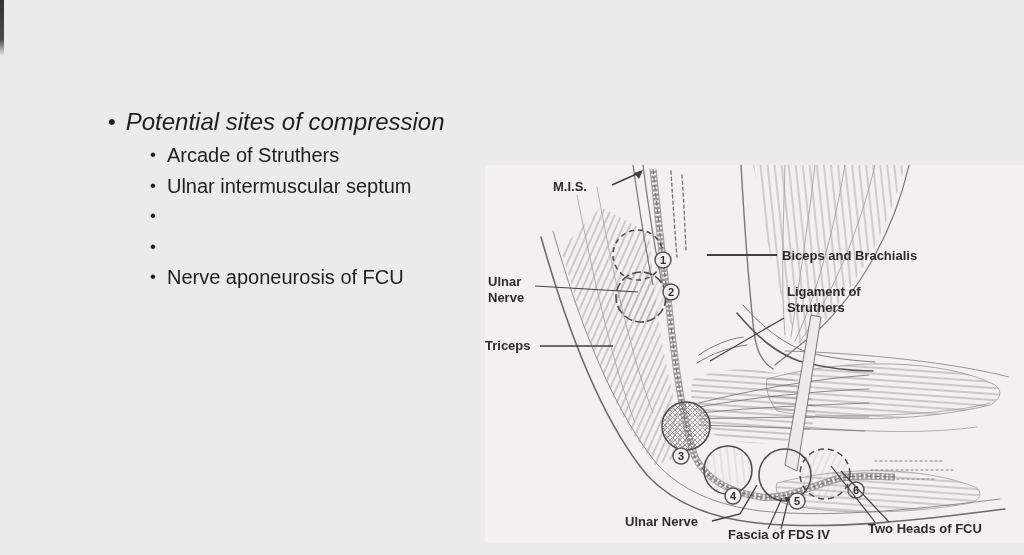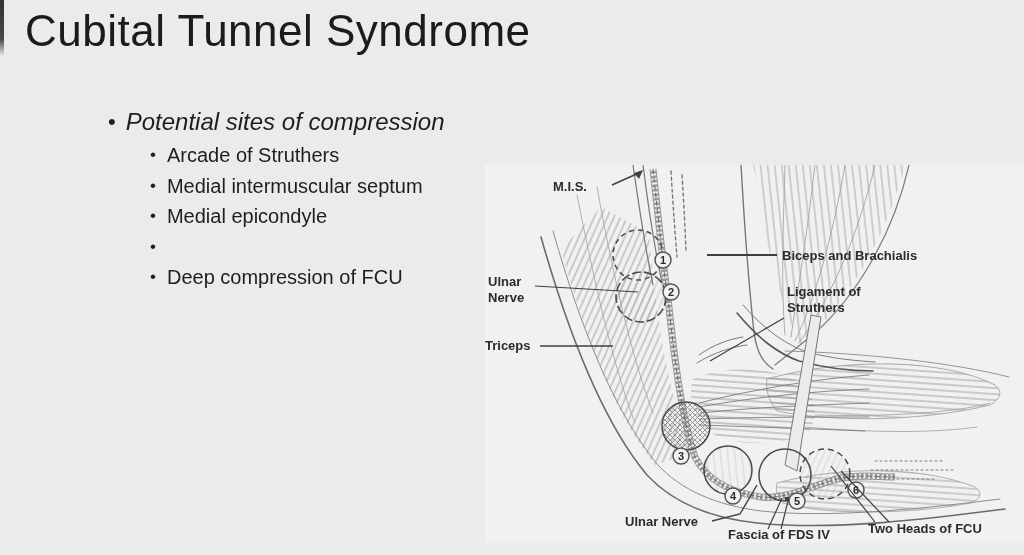--- a/index.html
+++ b/index.html
@@ -40,46 +40,44 @@
   .dlabel{font-size:13px;}
   .badge-num{font-size:11px;}
 </style>
 </head>
 <body>
 
 <div class="slide">
 
   <div class="edge-artifact"></div>
 
-  <h1 class="title">Cubital Tunnel Syndrome</h1>
 
   <div class="bullet bullet-main">
     <span class="dot">•</span>
     <span class="txt">Potential sites of compression</span>
   </div>
 
   <div class="sub-bullets">
     <div class="bullet bullet-sub">
       <span class="dot">•</span>
       <span class="txt">Arcade of Struthers</span>
     </div>
     <div class="bullet bullet-sub">
       <span class="dot">•</span>
-      <span class="txt">Medial intermuscular septum</span>
-    </div>
-    <div class="bullet bullet-sub">
-      <span class="dot">•</span>
-      <span class="txt">Medial epicondyle</span>
-    </div>
-    <div class="bullet bullet-sub">
-      <span class="dot">•</span>
-    </div>
-    <div class="bullet bullet-sub">
-      <span class="dot">•</span>
-      <span class="txt">Deep compression of FCU</span>
+      <span class="txt">Ulnar intermuscular septum</span>
+    </div>
+    <div class="bullet bullet-sub">
+      <span class="dot">•</span>
+    </div>
+    <div class="bullet bullet-sub">
+      <span class="dot">•</span>
+    </div>
+    <div class="bullet bullet-sub">
+      <span class="dot">•</span>
+      <span class="txt">Nerve aponeurosis of FCU</span>
     </div>
   </div>
 
   <figure class="diagram">
     <svg viewBox="0 0 539 378">
       <defs>
         <pattern id="fibD" width="6" height="6" patternUnits="userSpaceOnUse" patternTransform="rotate(24)">
           <line x1="1" y1="0" x2="1" y2="6" stroke="#909090" stroke-width="1"></line>
         </pattern>
         <pattern id="fibV" width="7" height="7" patternUnits="userSpaceOnUse" patternTransform="rotate(-6)">

